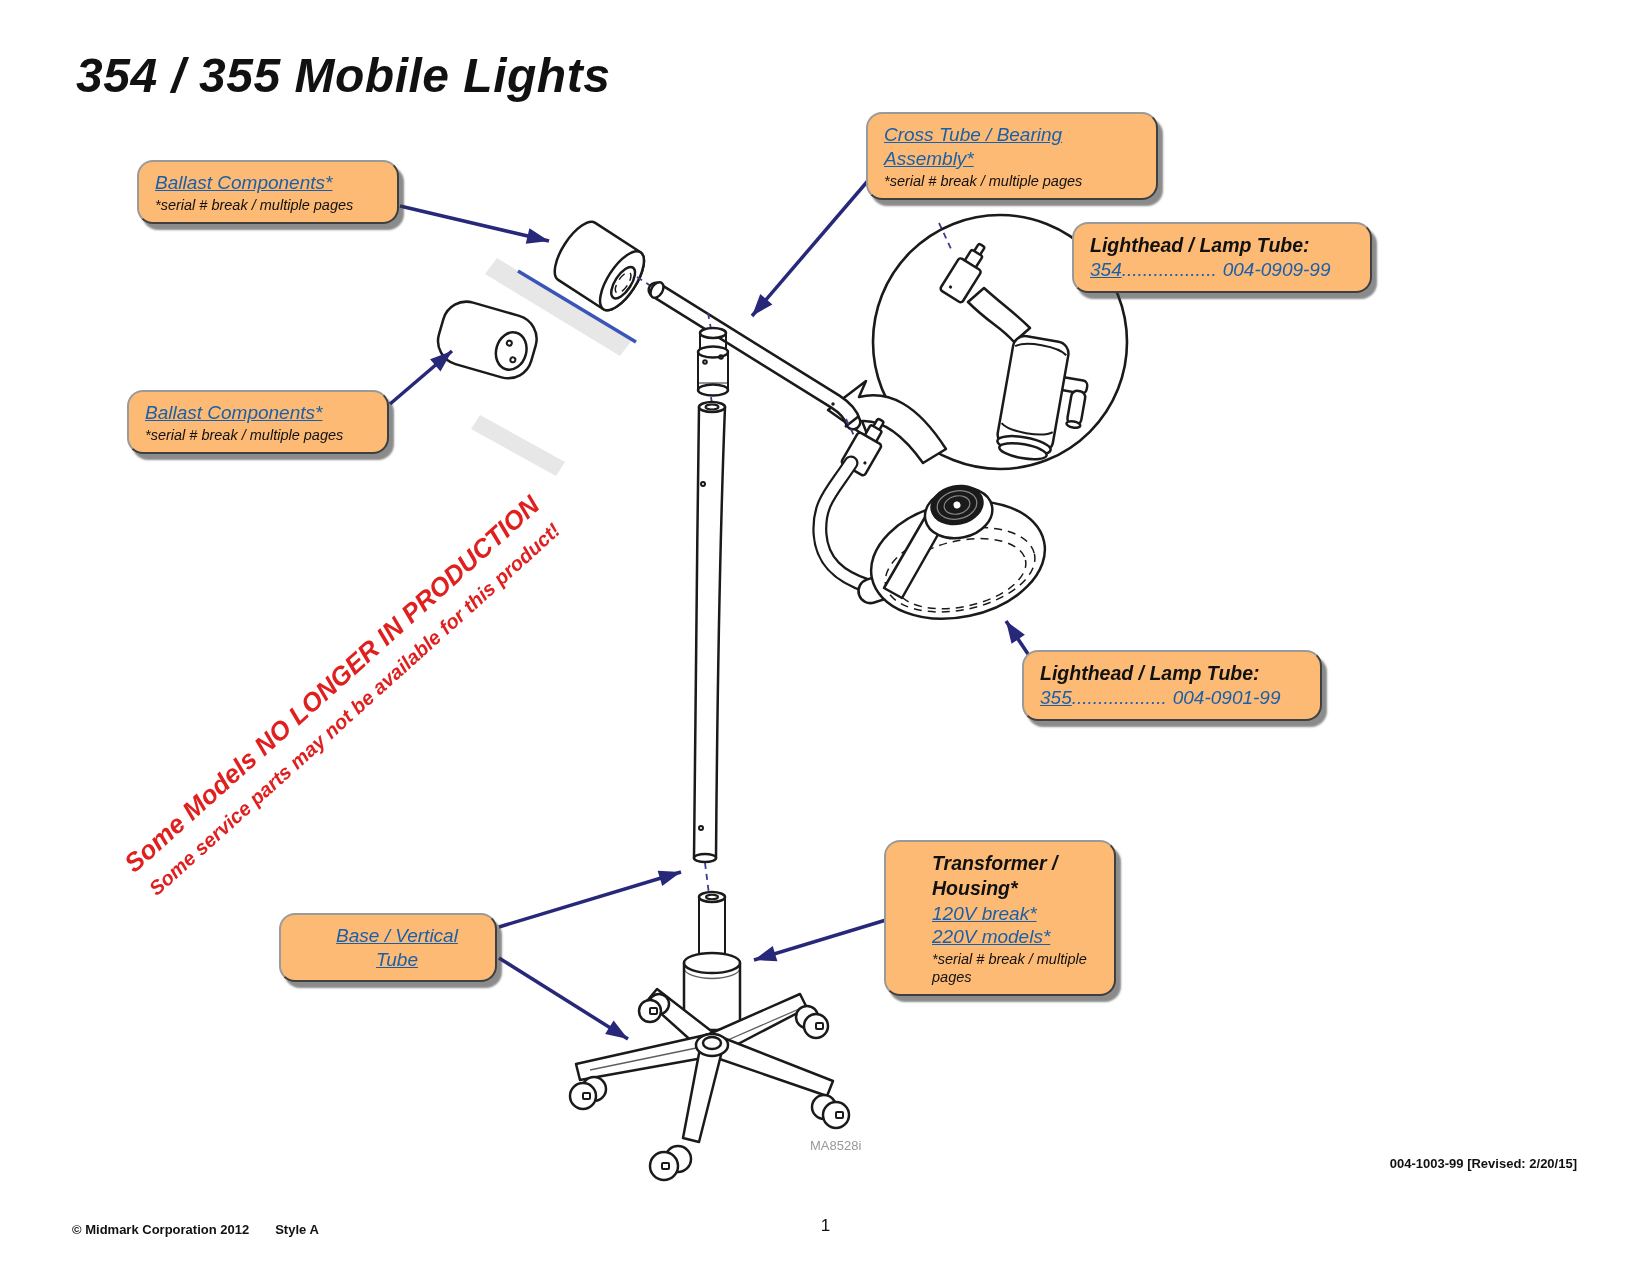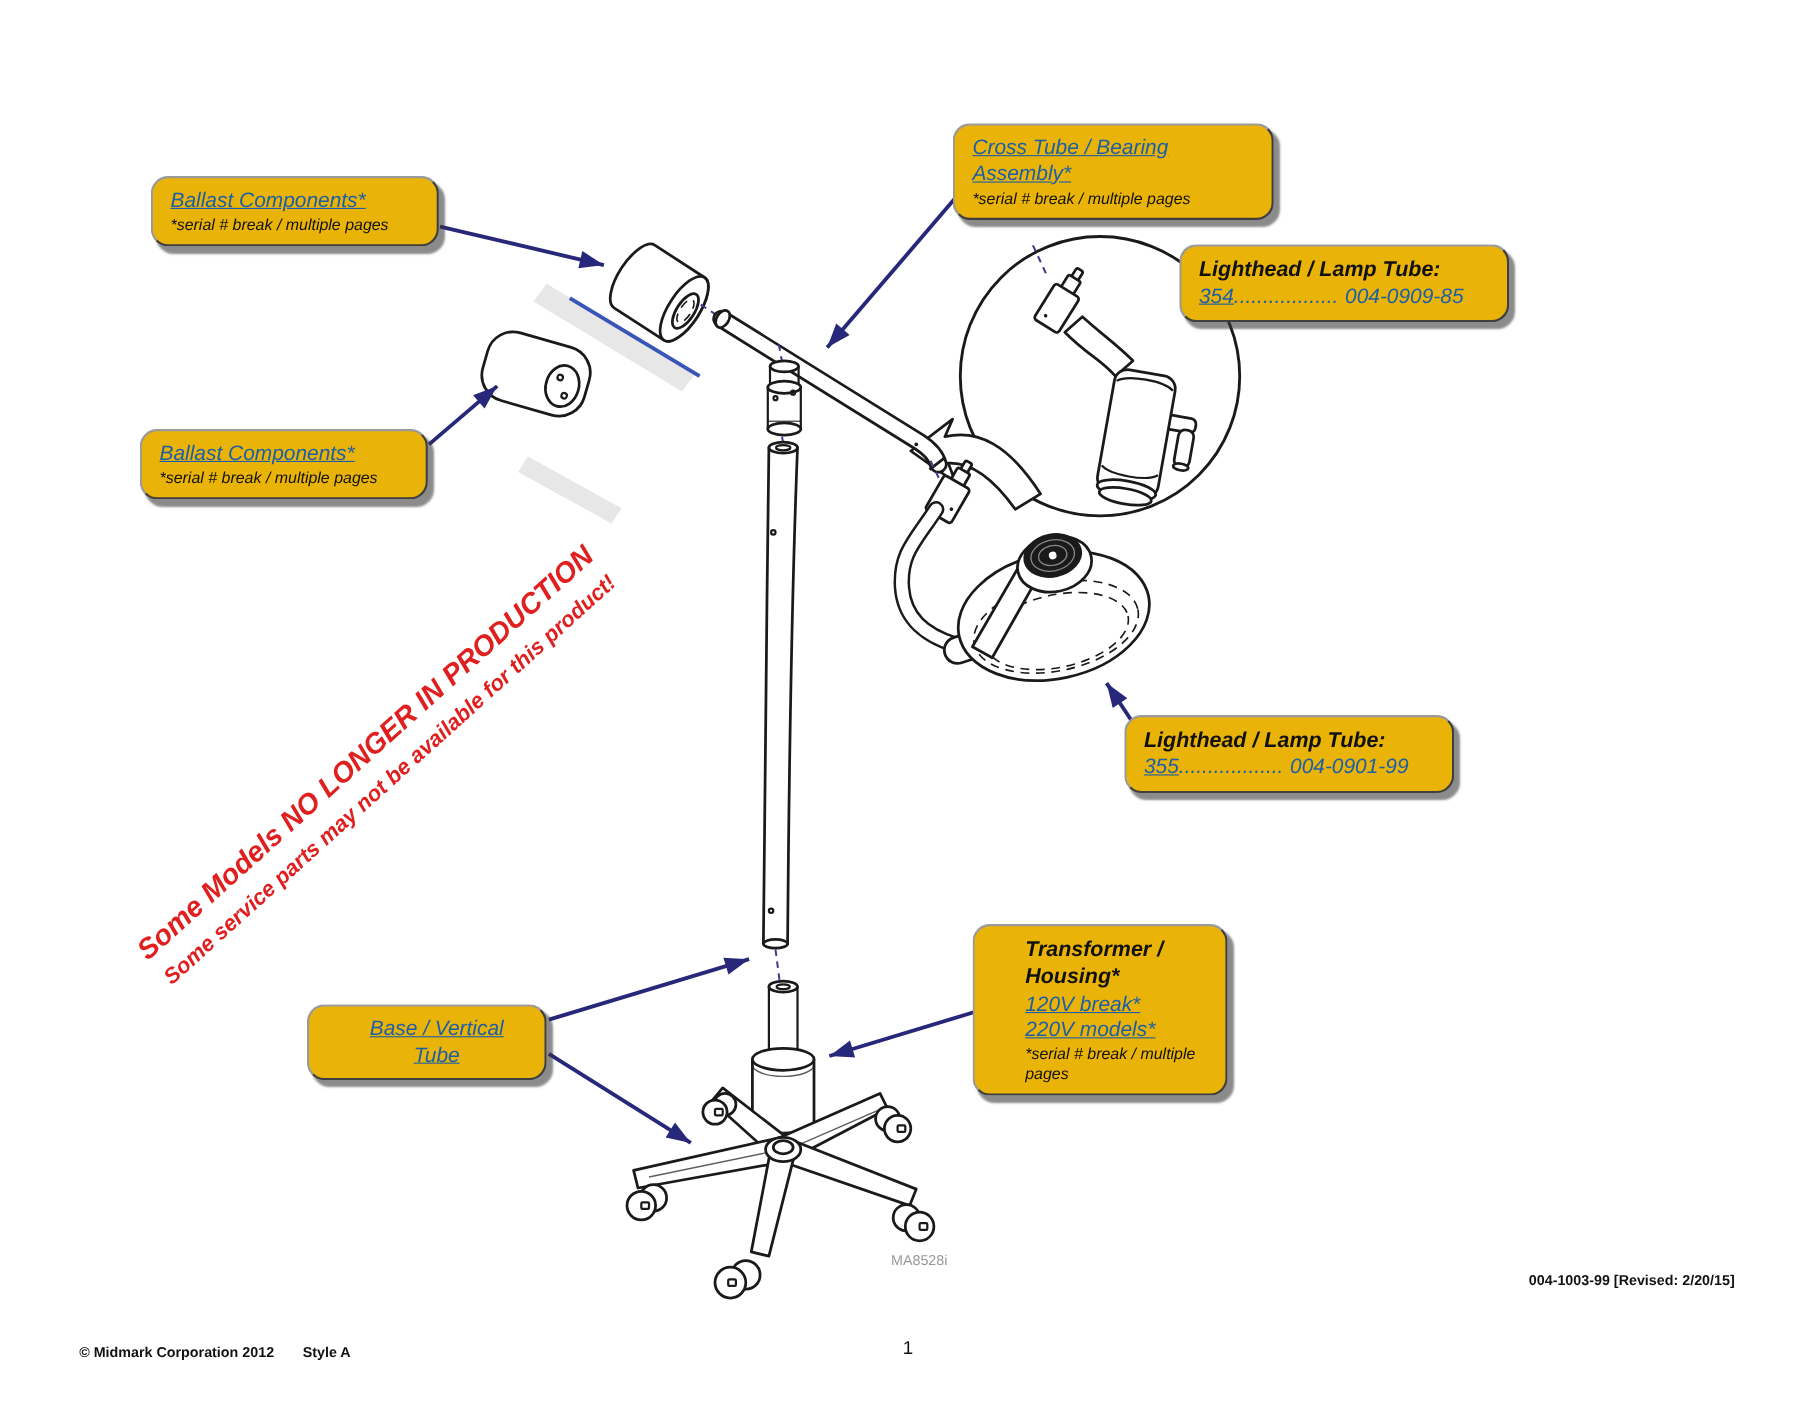--- a/index.html
+++ b/index.html
@@ -14,21 +14,21 @@
   .dash{stroke:#3a3a8e;stroke-width:1.8;fill:none;stroke-dasharray:6 5;}
   .idash{stroke:#1a1a1a;stroke-width:1.5;fill:none;stroke-dasharray:8 6;}
   .arrow{stroke:#28287a;stroke-width:3.5;fill:none;}
   .shadow{fill:#c9c9c9;opacity:.45;}
 
   
   .title{position:absolute;left:76px;top:48px;z-index:2;margin:0;
          font-size:48px;font-weight:bold;font-style:italic;color:#111;letter-spacing:.5px;}
 
   
-  .box{position:absolute;z-index:3;background:#eab308;border:2px solid;
+  .box{position:absolute;z-index:3;background:#fdba74;border:2px solid;
        border-color:#9a9a9a #3f3f3f #3f3f3f #9a9a9a;border-radius:16px;
        box-shadow:5px 6px 2px rgba(55,55,55,.58);padding:9px 16px 8px 16px;box-sizing:border-box;}
   .bluelink{color:#1b5fa8;font-style:italic;text-decoration:underline;font-size:19px;display:inline-block;line-height:1.25;}
   .note{display:block;font-style:italic;color:#111;font-size:14.5px;line-height:1.25;margin-top:1px;}
   .blabel{display:block;font-weight:bold;color:#111;font-size:19.5px;line-height:1.3;font-style:italic;}
   .modelline{display:block;color:#1b5fa8;font-style:italic;font-size:19px;line-height:1.3;}
   .dots{color:#1b5fa8;font-style:italic;}
   .part{color:#1b5fa8;font-style:italic;margin-left:6px;}
   .center{text-align:center;padding-left:34px;}
 
@@ -222,34 +222,35 @@
       <line x1="400" y1="206" x2="549" y2="241" marker-end="url(#ah)"></line>
       <line x1="390" y1="404" x2="452" y2="351" marker-end="url(#ah)"></line>
       <line x1="872" y1="176" x2="752" y2="316" marker-end="url(#ah)"></line>
       <line x1="1030" y1="657" x2="1006" y2="621" marker-end="url(#ah)"></line>
       <line x1="886" y1="920" x2="754" y2="960" marker-end="url(#ah)"></line>
       <line x1="499" y1="927" x2="681" y2="872" marker-end="url(#ah)"></line>
       <line x1="499" y1="958" x2="628" y2="1039" marker-end="url(#ah)"></line>
     </g>
   </svg>
 
+  <h1 class="title">354 / 355 Mobile Lights</h1>
 
   <div class="box" style="left:137px;top:160px;width:262px;">
     <span class="bluelink">Ballast Components*</span>
     <span class="note">*serial # break / multiple pages</span>
   </div>
 
   <div class="box" style="left:866px;top:112px;width:292px;">
     <span class="bluelink">Cross Tube / Bearing Assembly*</span>
     <span class="note">*serial # break / multiple pages</span>
   </div>
 
   <div class="box" style="left:1072px;top:222px;width:300px;">
     <span class="blabel">Lighthead / Lamp Tube:</span>
-    <span class="modelline"><span class="bluelink">354</span><span class="dots">..................</span><span class="part">004-0909-85</span></span>
+    <span class="modelline"><span class="bluelink">354</span><span class="dots">..................</span><span class="part">004-0909-99</span></span>
   </div>
 
   <div class="box" style="left:127px;top:390px;width:262px;">
     <span class="bluelink">Ballast Components*</span>
     <span class="note">*serial # break / multiple pages</span>
   </div>
 
   <div class="box" style="left:1022px;top:650px;width:300px;">
     <span class="blabel">Lighthead / Lamp Tube:</span>
     <span class="modelline"><span class="bluelink">355</span><span class="dots">..................</span><span class="part">004-0901-99</span></span>

